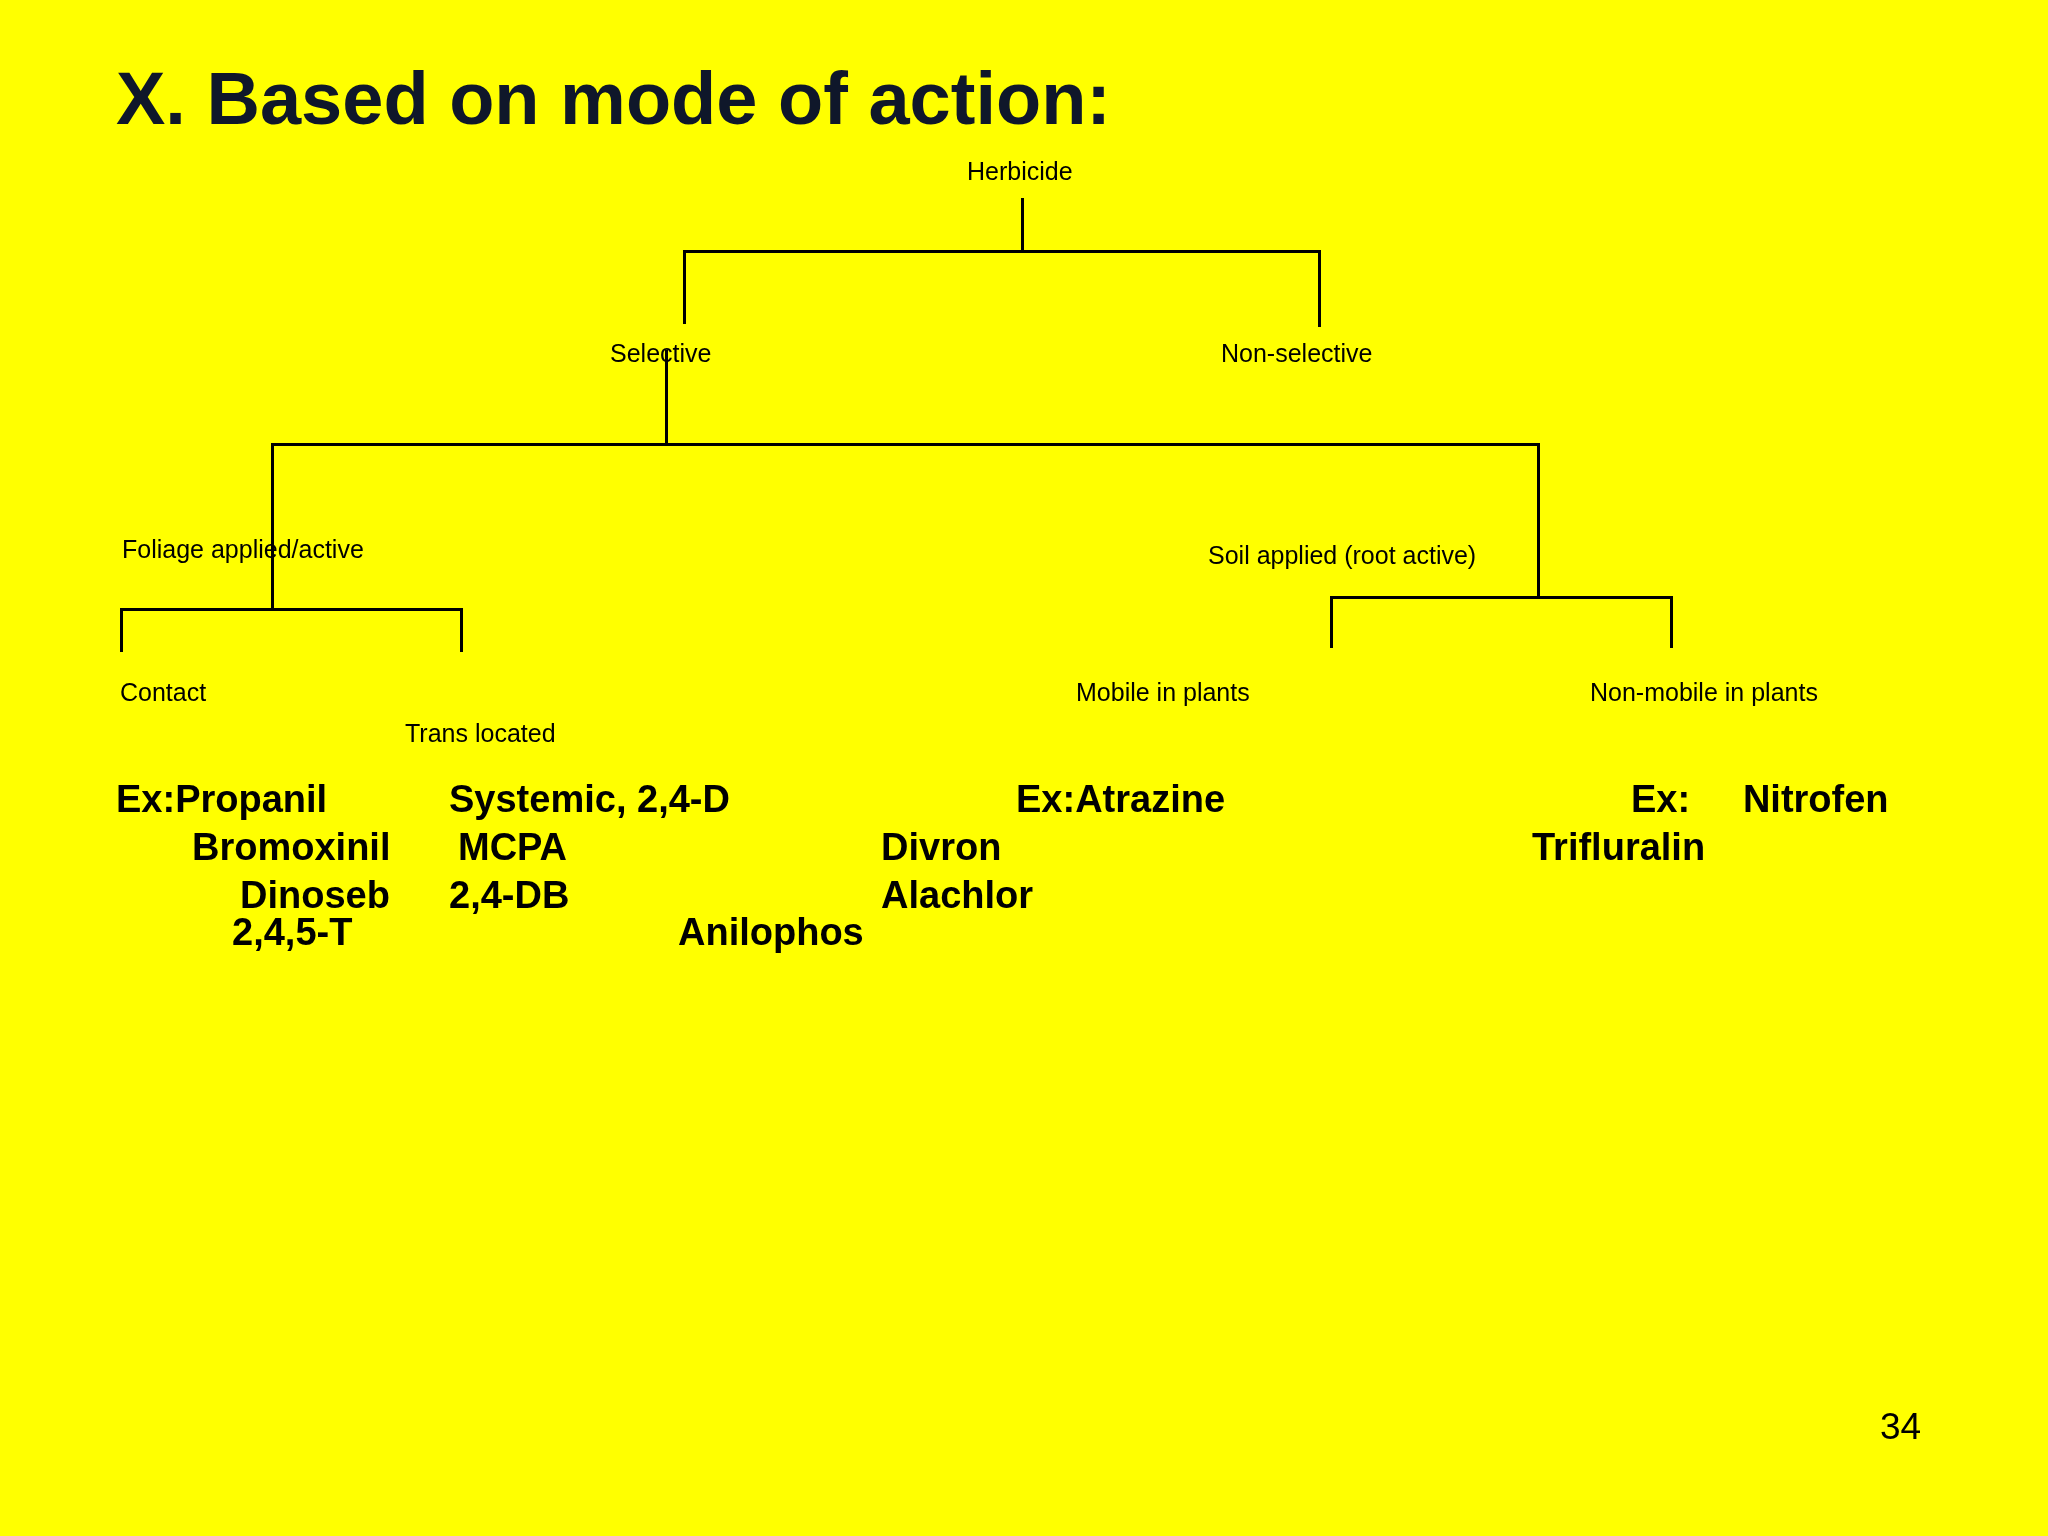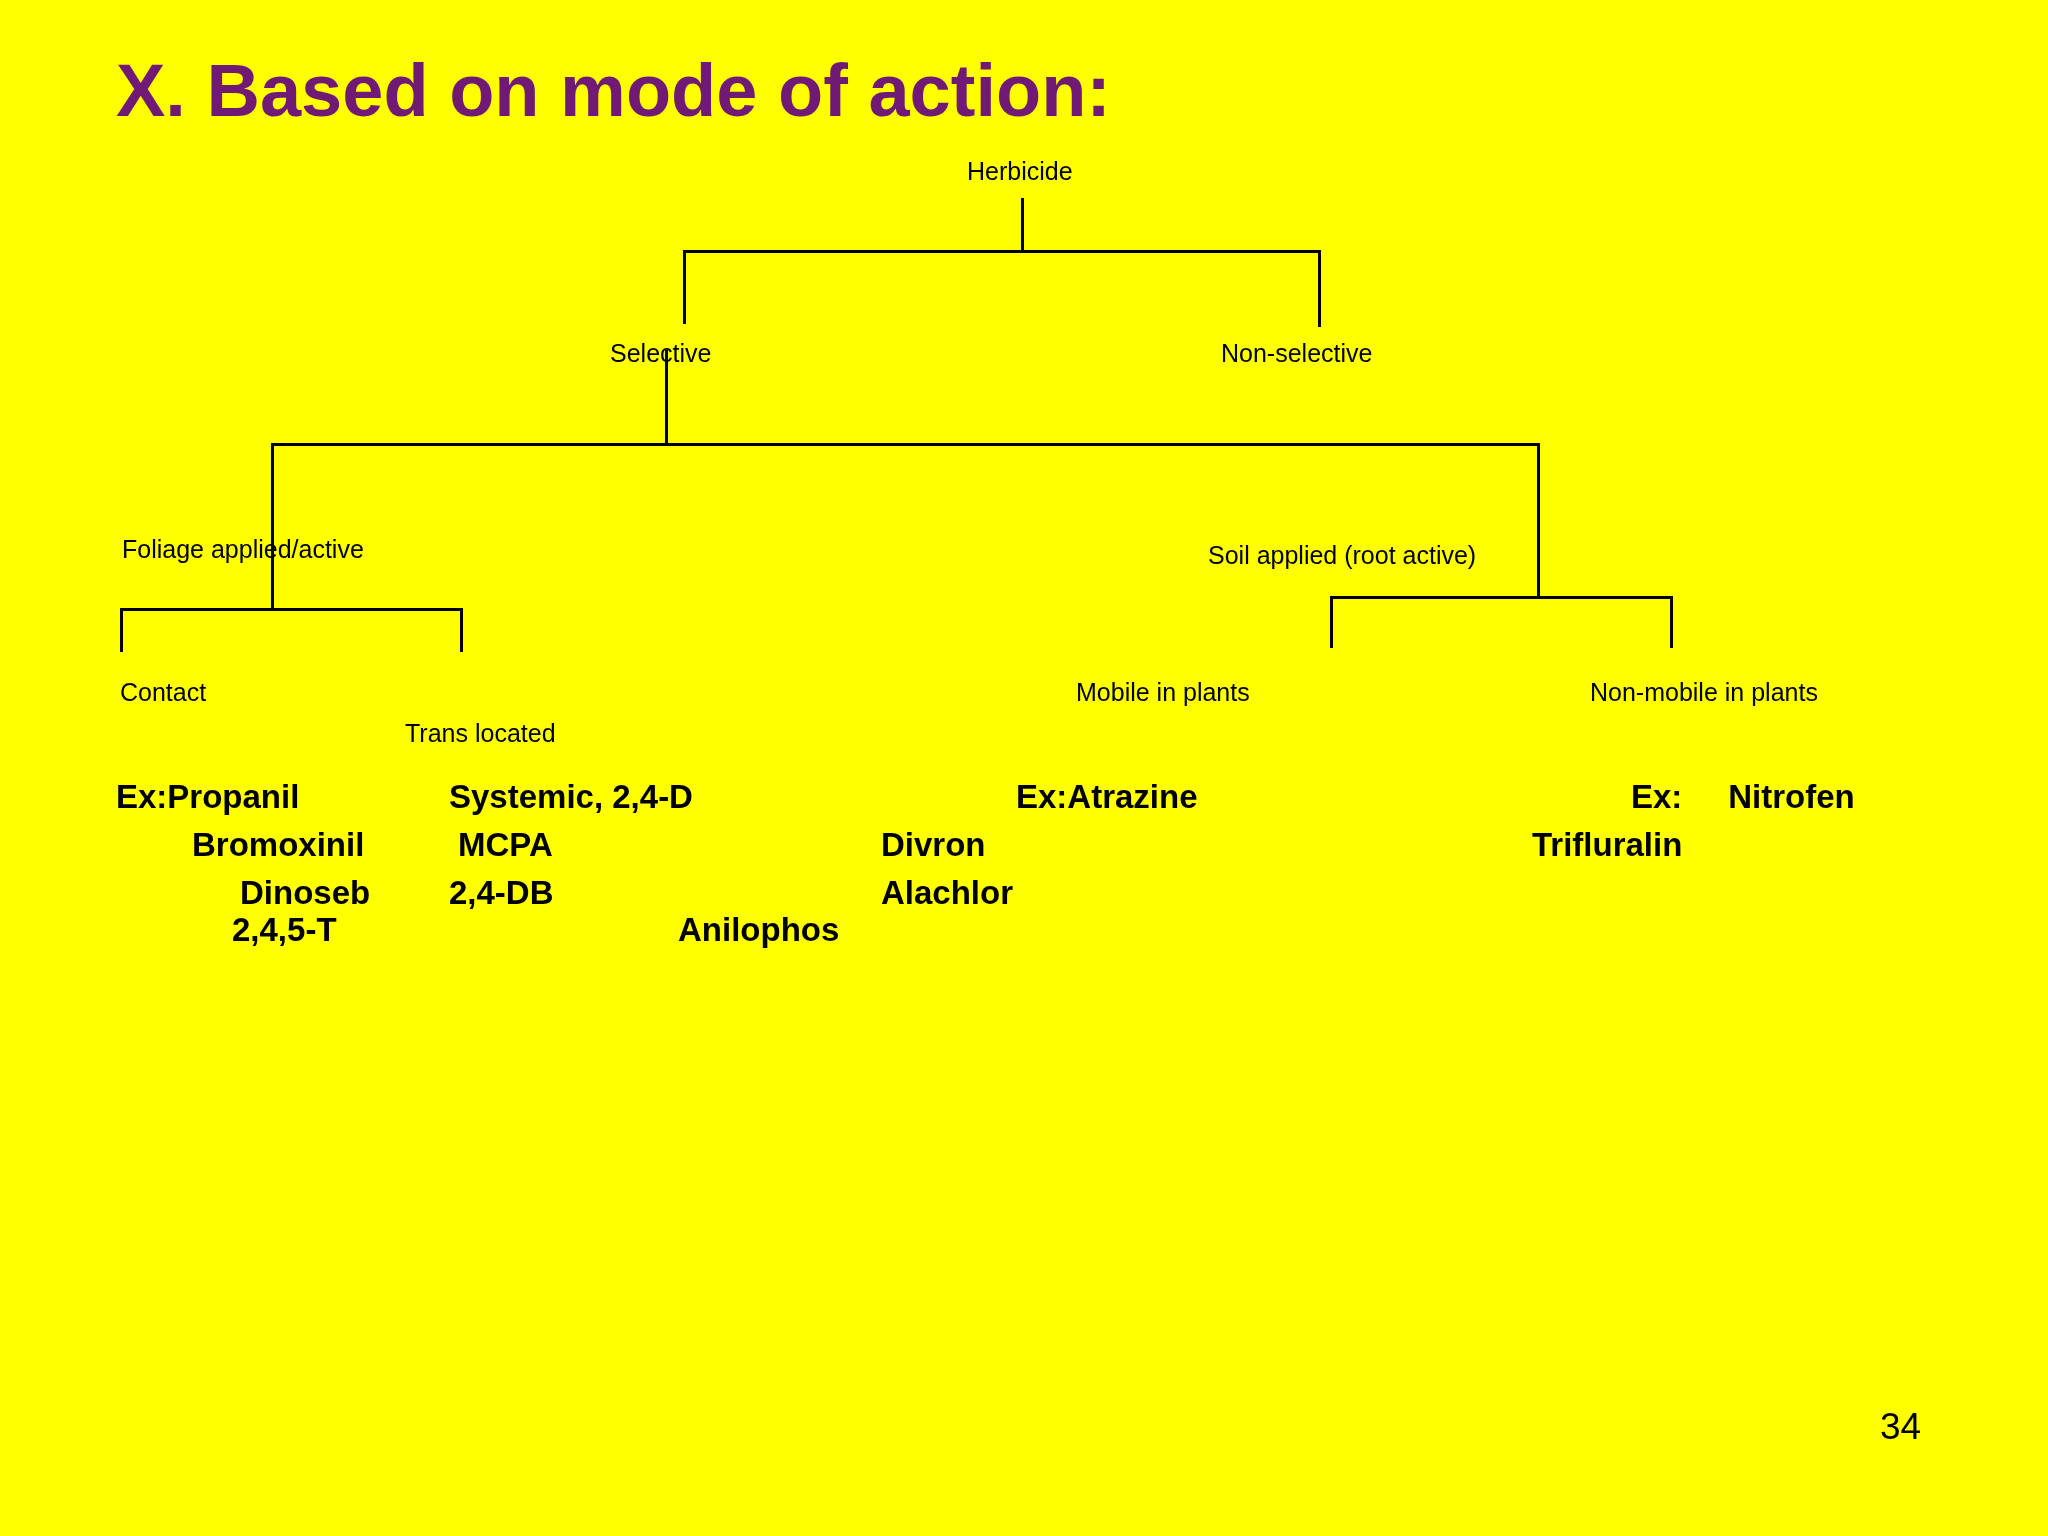--- a/index.html
+++ b/index.html
@@ -8,37 +8,37 @@
     width: 2048px;
     height: 1536px;
     background: #FFFF00;
     font-family: "Liberation Sans", sans-serif;
     color: #000;
     overflow: hidden;
   }
   .title {
     position: absolute;
     left: 116px;
-    top: 50px;
+    top: 58px;
     font-size: 74px;
     font-weight: bold;
-    color: #701a75;
+    color: #0f172a;
     line-height: 1.1;
     white-space: nowrap;
   }
   .node {
     position: absolute;
     font-size: 25px;
     font-weight: normal;
     line-height: 1;
     white-space: pre;
   }
   .ex {
     position: absolute;
-    font-size: 33px;
+    font-size: 38px;
     font-weight: bold;
     line-height: 1;
     white-space: pre;
   }
   .line { position: absolute; background: #000; }
   .h { height: 3px; }
   .v { width: 3px; }
   .pagenum {
     position: absolute;
     left: 1880px;

